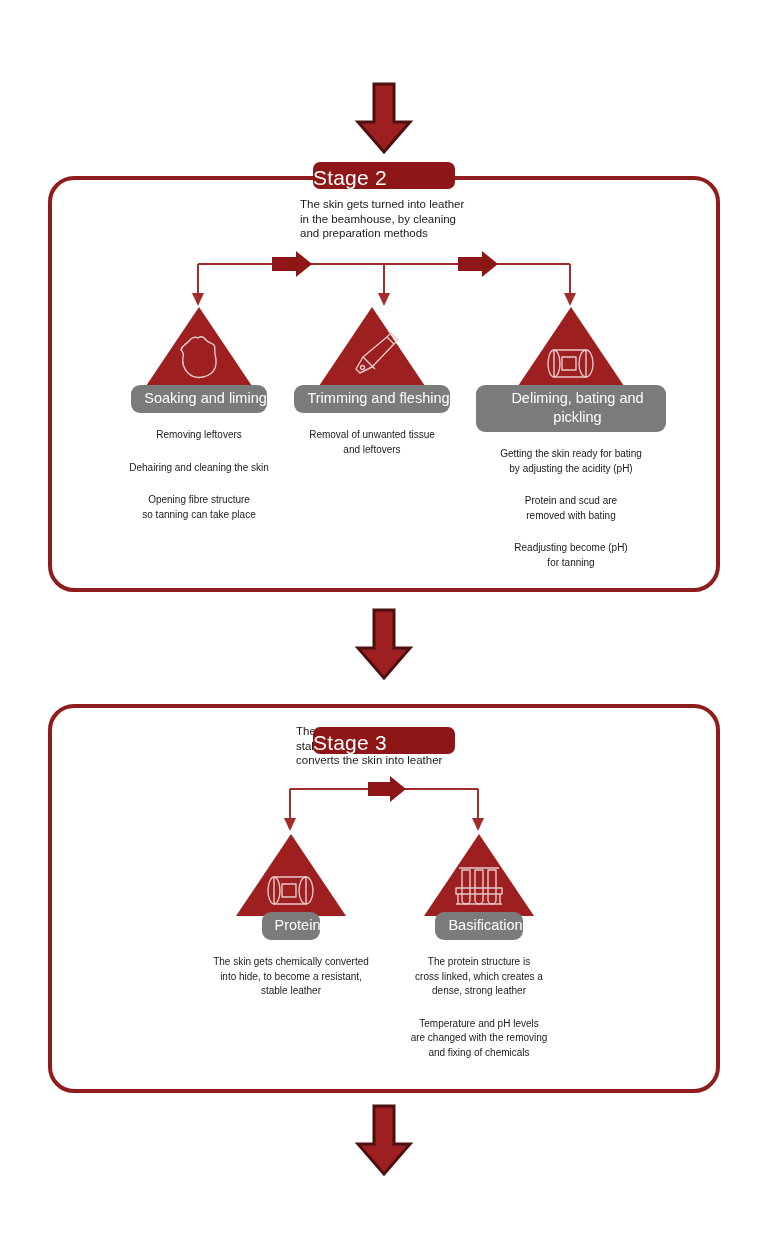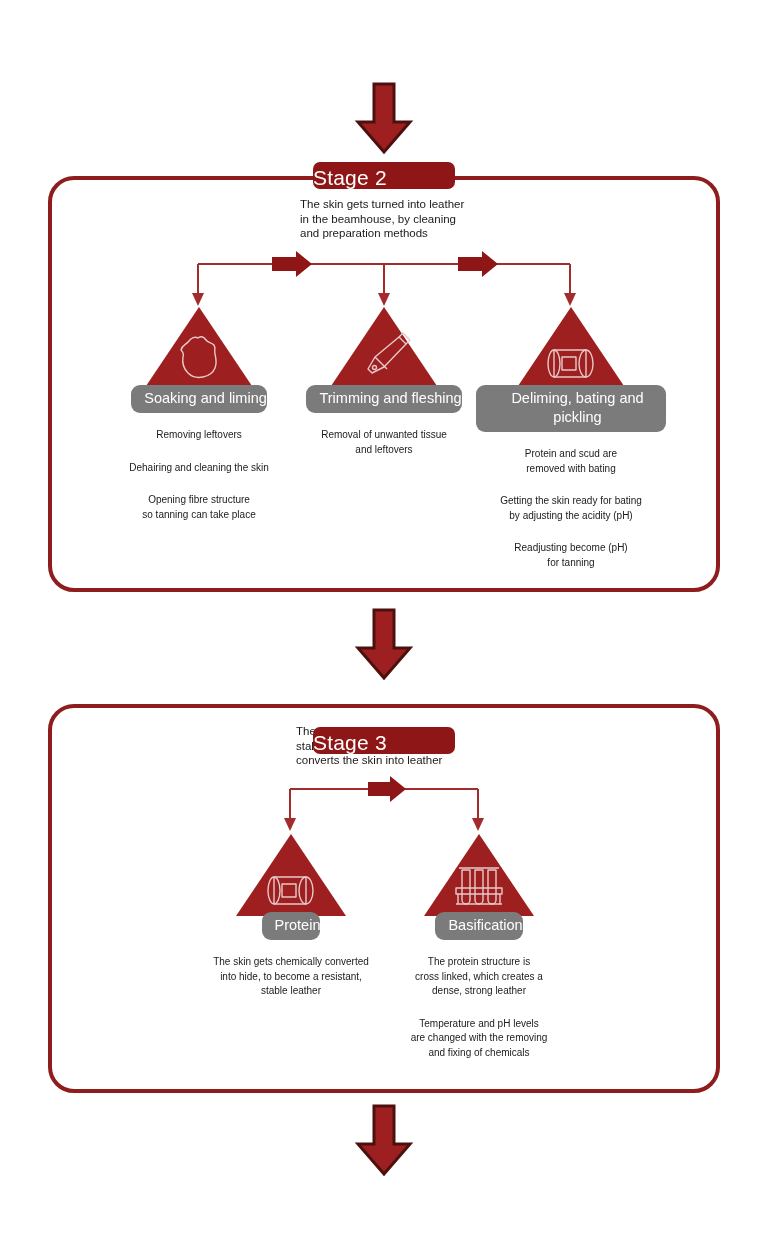--- a/index.html
+++ b/index.html
@@ -146,21 +146,21 @@
       </svg>
     </div>
     <div class="node-label">Soaking
 and liming</div>
     <div class="node-desc">Removing leftovers</div>
     <div class="node-desc">Dehairing and cleaning the skin</div>
     <div class="node-desc">Opening fibre structure
 so tanning can take place</div>
   </div>
 
-  <div class="node" style="left:292px; top:305px; width:184px;">
+  <div class="node" style="left:280px; top:305px; width:184px;">
     <div class="node-tri" style="width:114px; height:86px;">
       <svg viewBox="0 0 114 86" xmlns="http://www.w3.org/2000/svg">
         <polygon points="57,2 112,84 2,84" fill="#9d1f1f"></polygon>
         <g fill="none" stroke="#e8c9c9" stroke-width="1.4" stroke-linejoin="round">
           <path d="M72,32 L79,39 L57,62 L45,68 L41,64 L48,52 Z"></path>
           <path d="M48,52 L60,64"></path>
           <circle cx="47.5" cy="62.5" r="2"></circle>
           <path d="M72,32 L76,28 L83,35 L79,39"></path>
         </g>
       </svg>
@@ -179,24 +179,24 @@
           <path d="M40,45 L72,45 L72,72 L40,72 Z"></path>
           <ellipse cx="72" cy="58.5" rx="7" ry="13.5"></ellipse>
           <ellipse cx="40" cy="58.5" rx="6" ry="13.5"></ellipse>
           <rect x="48" y="52" width="14" height="13"></rect>
         </g>
       </svg>
     </div>
     <div class="node-label">Deliming,
 bating and
 pickling</div>
+    <div class="node-desc">Getting the skin ready for bating
+by adjusting the acidity (pH)</div>
     <div class="node-desc">Protein and scud are
 removed with bating</div>
-    <div class="node-desc">Getting the skin ready for bating
-by adjusting the acidity (pH)</div>
     <div class="node-desc">Readjusting become (pH)
 for tanning</div>
   </div>
 
   <div class="big-arrow" style="left:352px; top:608px;">
     <svg viewBox="0 0 64 72" xmlns="http://www.w3.org/2000/svg">
       <polygon points="22,2 42,2 42,40 58,40 32,70 6,40 22,40" fill="#9d1f1f" stroke="#4d1010" stroke-width="3"></polygon>
     </svg>
   </div>
 

